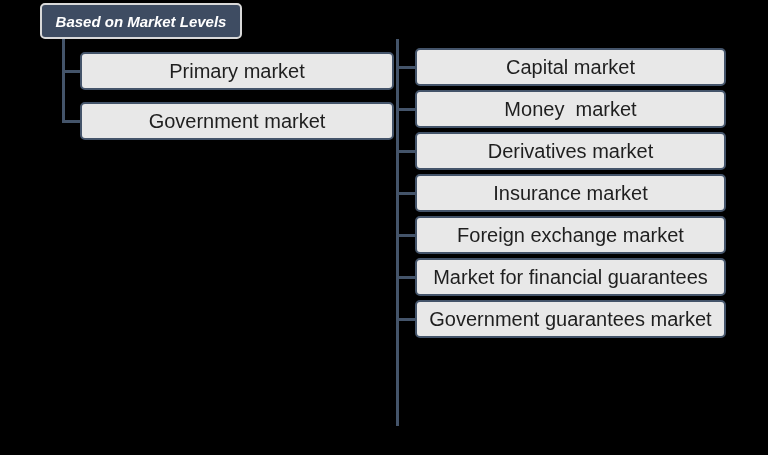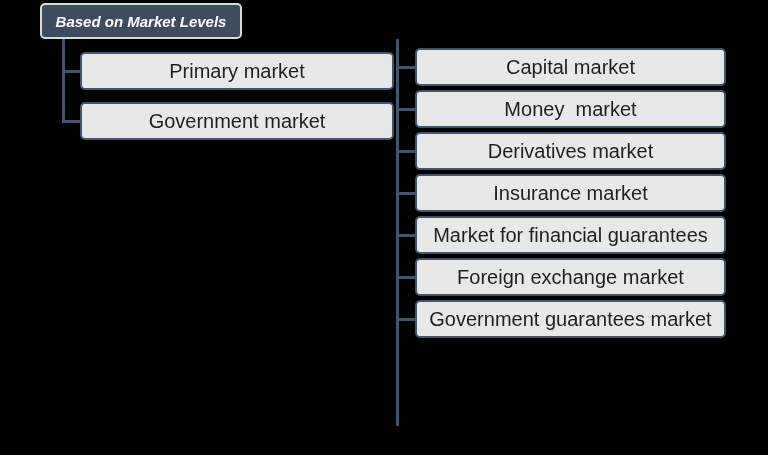--- a/index.html
+++ b/index.html
@@ -95,18 +95,18 @@
   </div>
 
 
   <div class="trunk trunk-right"></div>
 
   <div class="rows rows-right">
     <div class="node">Capital market</div>
     <div class="node">Money  market</div>
     <div class="node">Derivatives market</div>
     <div class="node">Insurance market</div>
+    <div class="node">Foreign exchange market</div>
     <div class="node">Market for financial guarantees</div>
-    <div class="node">Foreign exchange market</div>
     <div class="node">Government guarantees market</div>
   </div>
 
 </div>
 
 </body></html>

